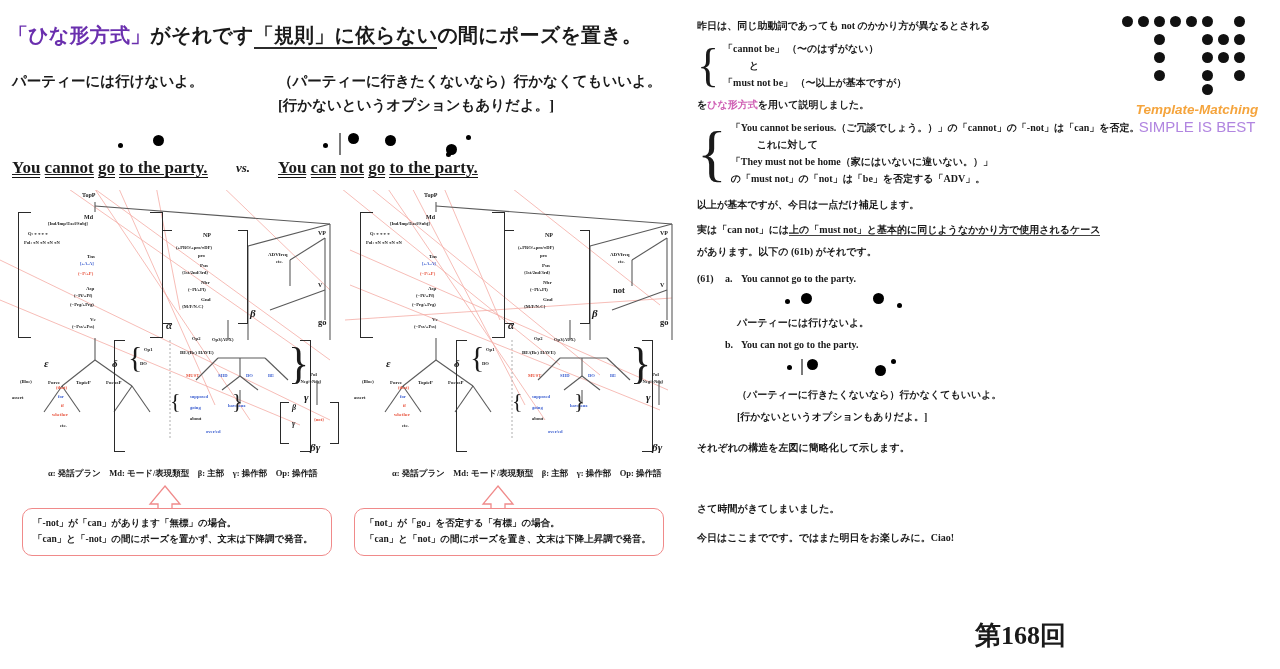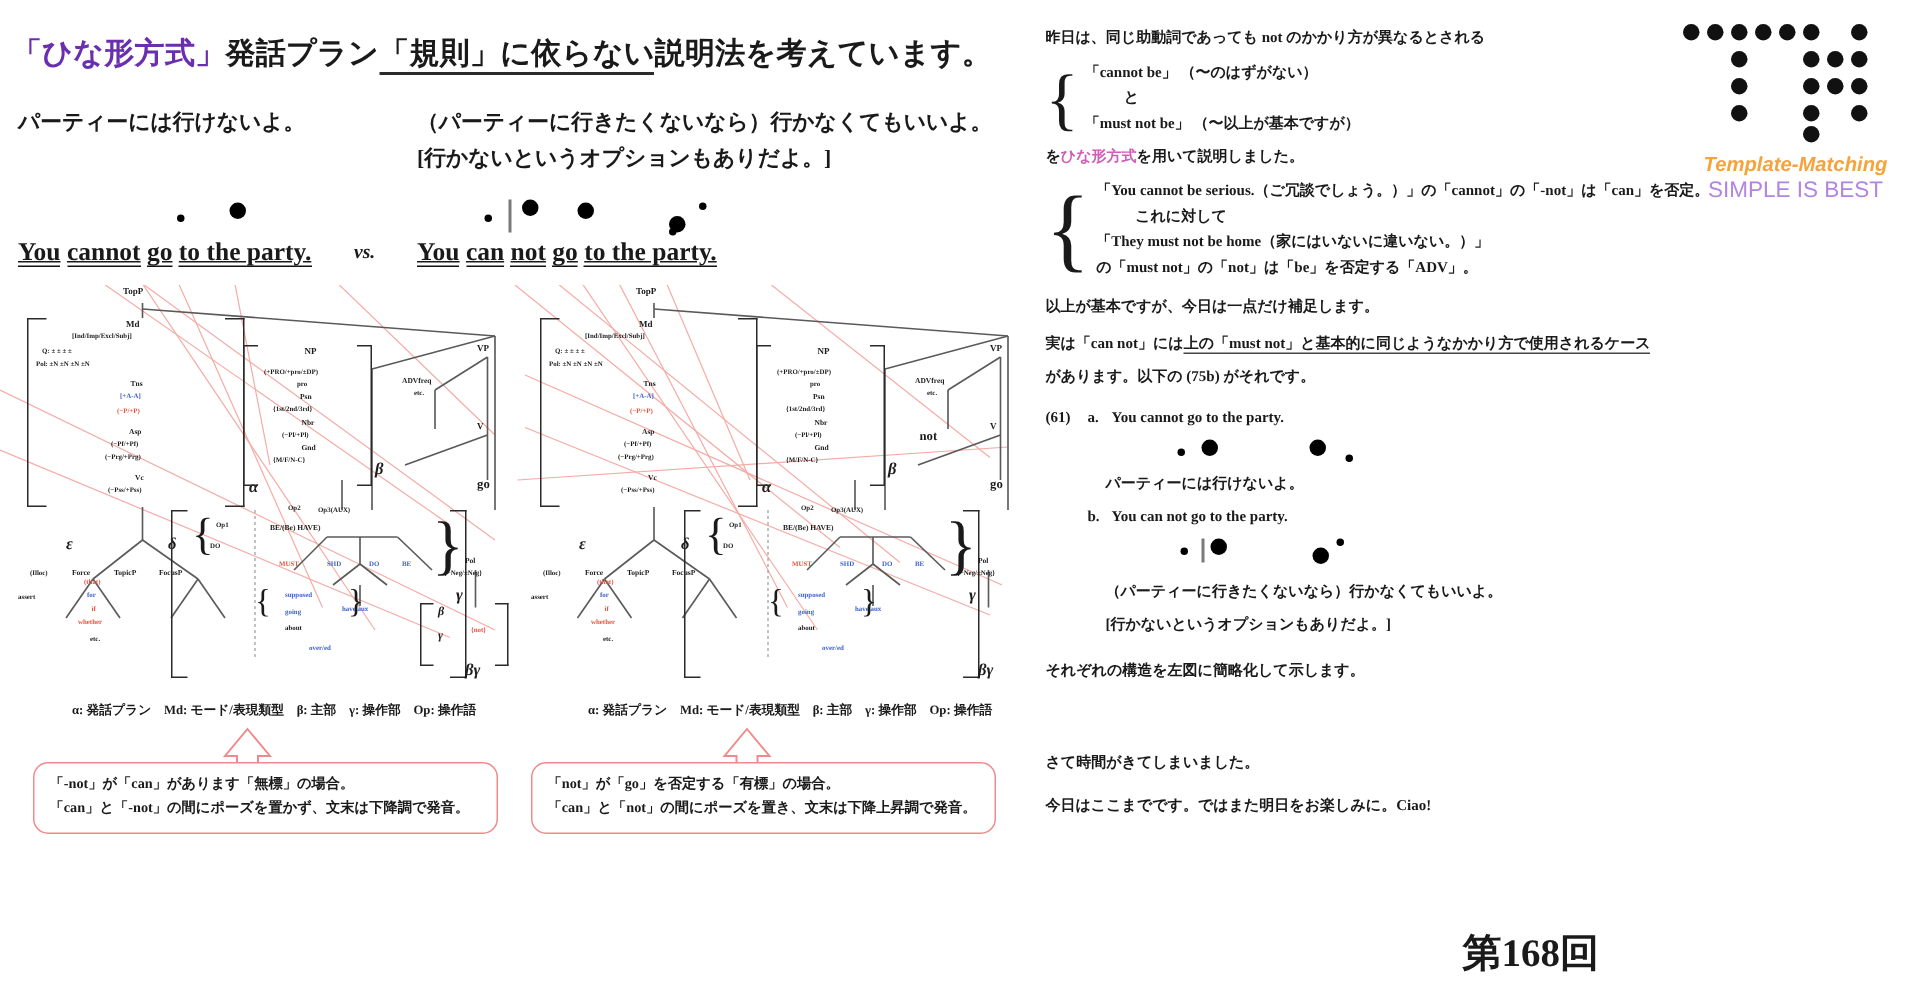--- a/index.html
+++ b/index.html
@@ -93,21 +93,21 @@
   #logo-sib{position:absolute;left:0;top:104px;width:158px;text-align:center;
     font-size:15px;color:#b185e0;font-family:"Liberation Sans",sans-serif;white-space:nowrap;}
 
   
   #footer-no{left:975px;top:618px;font-size:26px;font-weight:bold;white-space:nowrap;}
 </style>
 </head>
 <body>
 
 <div class="abs" id="headline">
-  <span class="hina">「ひな形方式」</span><span>発話プラン</span><span class="rule-u">「規則」に依らない</span><span>説明法を考えています。</span>
+  <span class="hina">「ひな形方式」</span><span>がそれです</span><span class="rule-u">「規則」に依らない</span><span>の間にポーズを置き。</span>
 </div>
 
 <div class="abs jp-line" id="jp-left">パーティーには行けないよ。</div>
 <div class="abs jp-line" id="jp-right-1">（パーティーに行きたくないなら）行かなくてもいいよ。</div>
 <div class="abs jp-line" id="jp-right-2">[行かないというオプションもありだよ。]</div>
 
 <div class="abs" style="left:0;top:130px;width:260px;height:30px;">
   <span class="dot sm" style="left:118px;top:13px;"></span>
   <span class="dot big" style="left:153px;top:5px;"></span>
   <span class="dot big" style="left:385px;top:5px;"></span>
@@ -425,21 +425,21 @@
       <div>「They must not be home（家にはいないに違いない。）」</div>
       <div>の「must not」の「not」は「be」を否定する「ADV」。</div>
     </div>
   </div>
 
   <div class="p" style="margin-top:10px;">以上が基本ですが、今日は一点だけ補足します。</div>
 
   <div class="p" style="margin-top:10px;">
     <span>実は「can not」には</span><span class="uline">上の「must not」と基本的に同じようなかかり方で使用されるケース</span>
   </div>
-  <div class="p">があります。以下の (75b) がそれです。</div>
+  <div class="p">があります。以下の (61b) がそれです。</div>
 
   <div class="p" style="margin-top:12px;">
     <span class="ex-num">(61)</span><span class="ex-ab">a.</span><span>You cannot go to the party.</span>
   </div>
   <div id="ex-a-wrap">
     <span class="dot sm" style="left:88px;top:6px;"></span>
     <span class="dot big" style="left:104px;top:0px;"></span>
     <span class="dot big" style="left:176px;top:0px;"></span>
     <span class="dot sm" style="left:200px;top:10px;"></span>
   </div>

